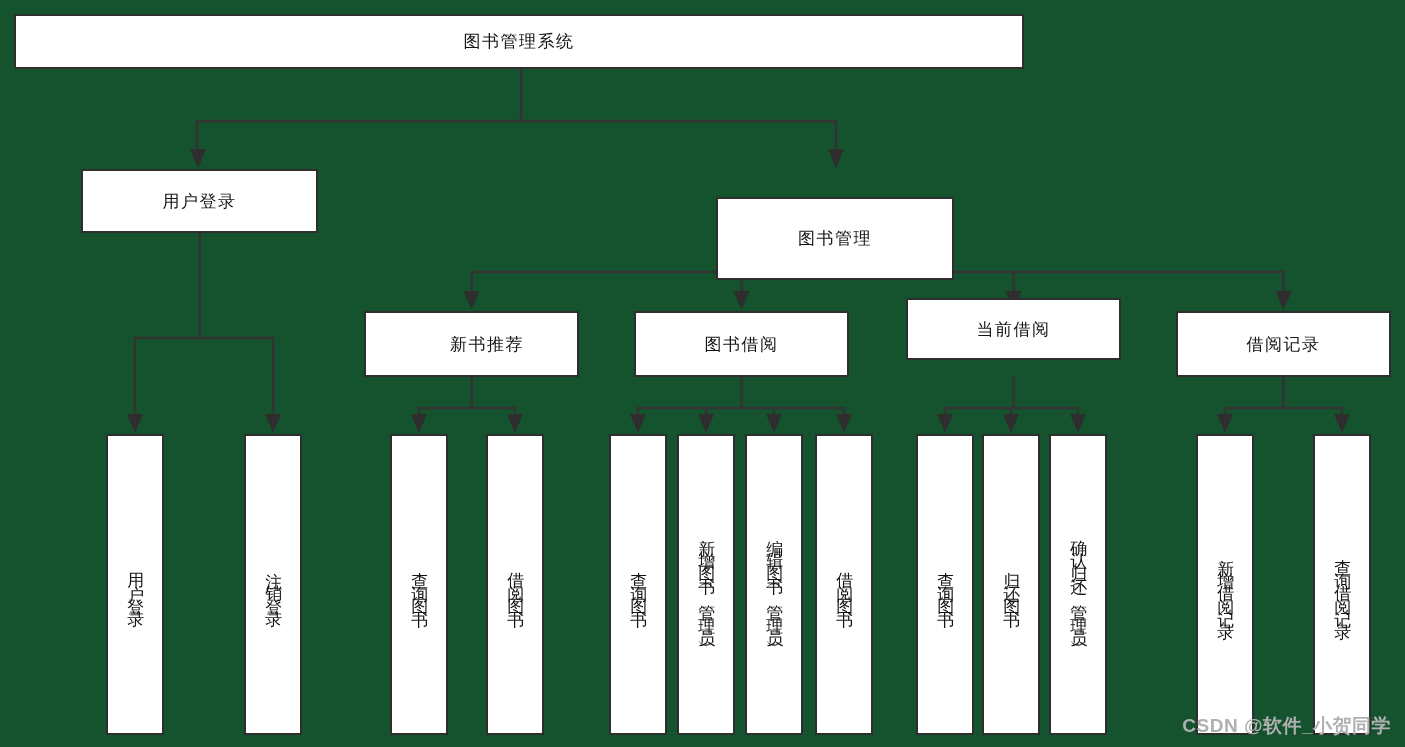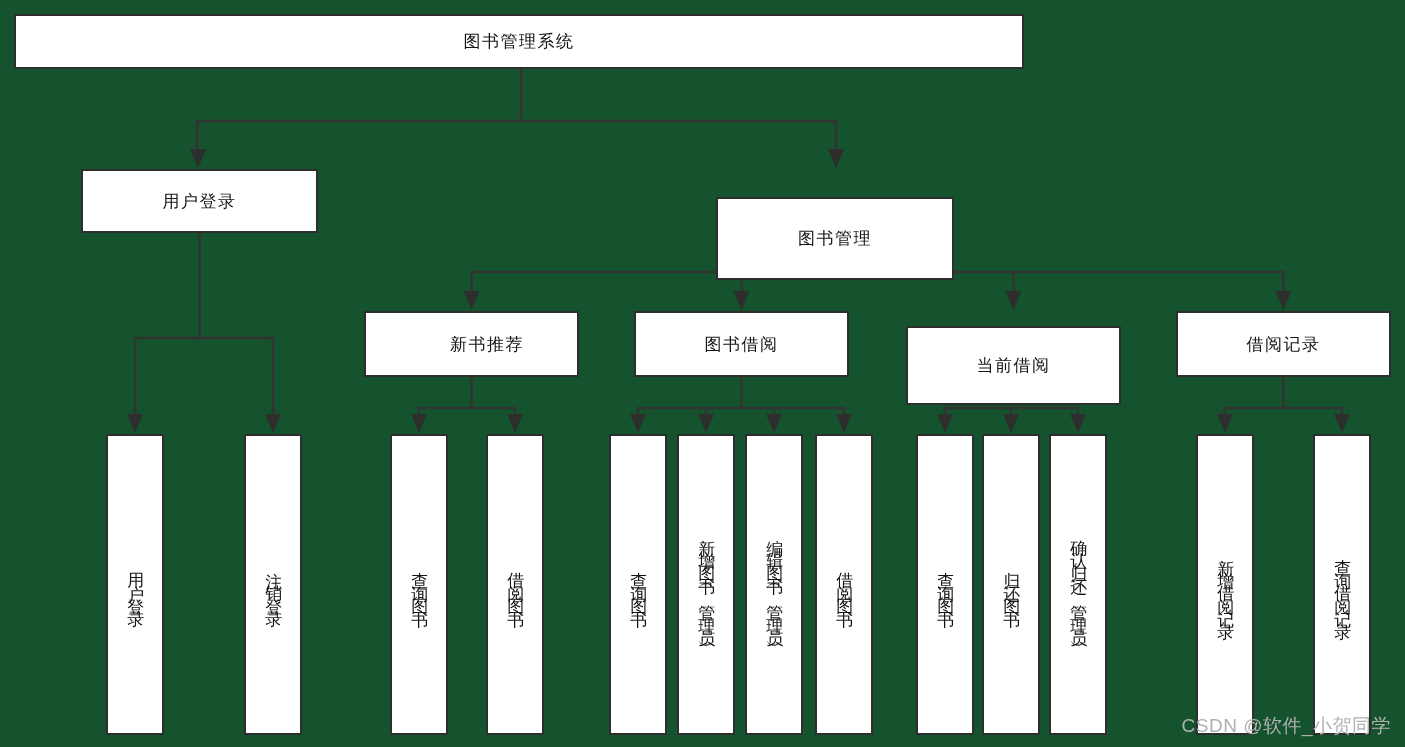--- a/index.html
+++ b/index.html
@@ -40,20 +40,21 @@
   }
   .watermark {
     position: absolute;
     right: 14px;
     top: 713px;
     font-size: 19px;
     color: #b0b0b0;
     letter-spacing: 0.5px;
     z-index: 3;
     white-space: nowrap;
+    font-weight: bold;
   }
 </style>
 </head>
 <body>
 
 <div class="canvas">
 
   <svg class="connectors" viewBox="0 0 1405 747" xmlns="http://www.w3.org/2000/svg">
     <g stroke="#333333" stroke-width="2.5" fill="none">
       <path d="M521,69 V121 M197,121 H836 M197,120 V152 M836,120 V152"></path>
@@ -97,21 +98,21 @@
   <div class="node" style="left:716px; top:169px; width:238px; height:83px;margin-top:28px;">
     <span>图书管理</span>
   </div>
 
   <div class="node" style="left:364px; top:311px; width:215px; height:66px;padding-left:31px;">
     <span>新书推荐</span>
   </div>
   <div class="node" style="left:634px; top:311px; width:215px; height:66px;align-items:center;">
     <span>图书借阅</span>
   </div>
-  <div class="node" style="left:906px; top:326px; width:215px; height:79px;">
+  <div class="node" style="left:906px; top:298px; width:215px; height:62px;">
     <span>当前借阅</span>
   </div>
   <div class="node" style="left:1176px; top:311px; width:215px; height:66px;">
     <span>借阅记录</span>
   </div>
 
   <div class="node leaf" style="left:106px; top:434px; width:58px; height:301px;">
     <span class="vlabel">用户登录</span>
   </div>
   <div class="node leaf" style="left:244px; top:434px; width:58px; height:301px;">

